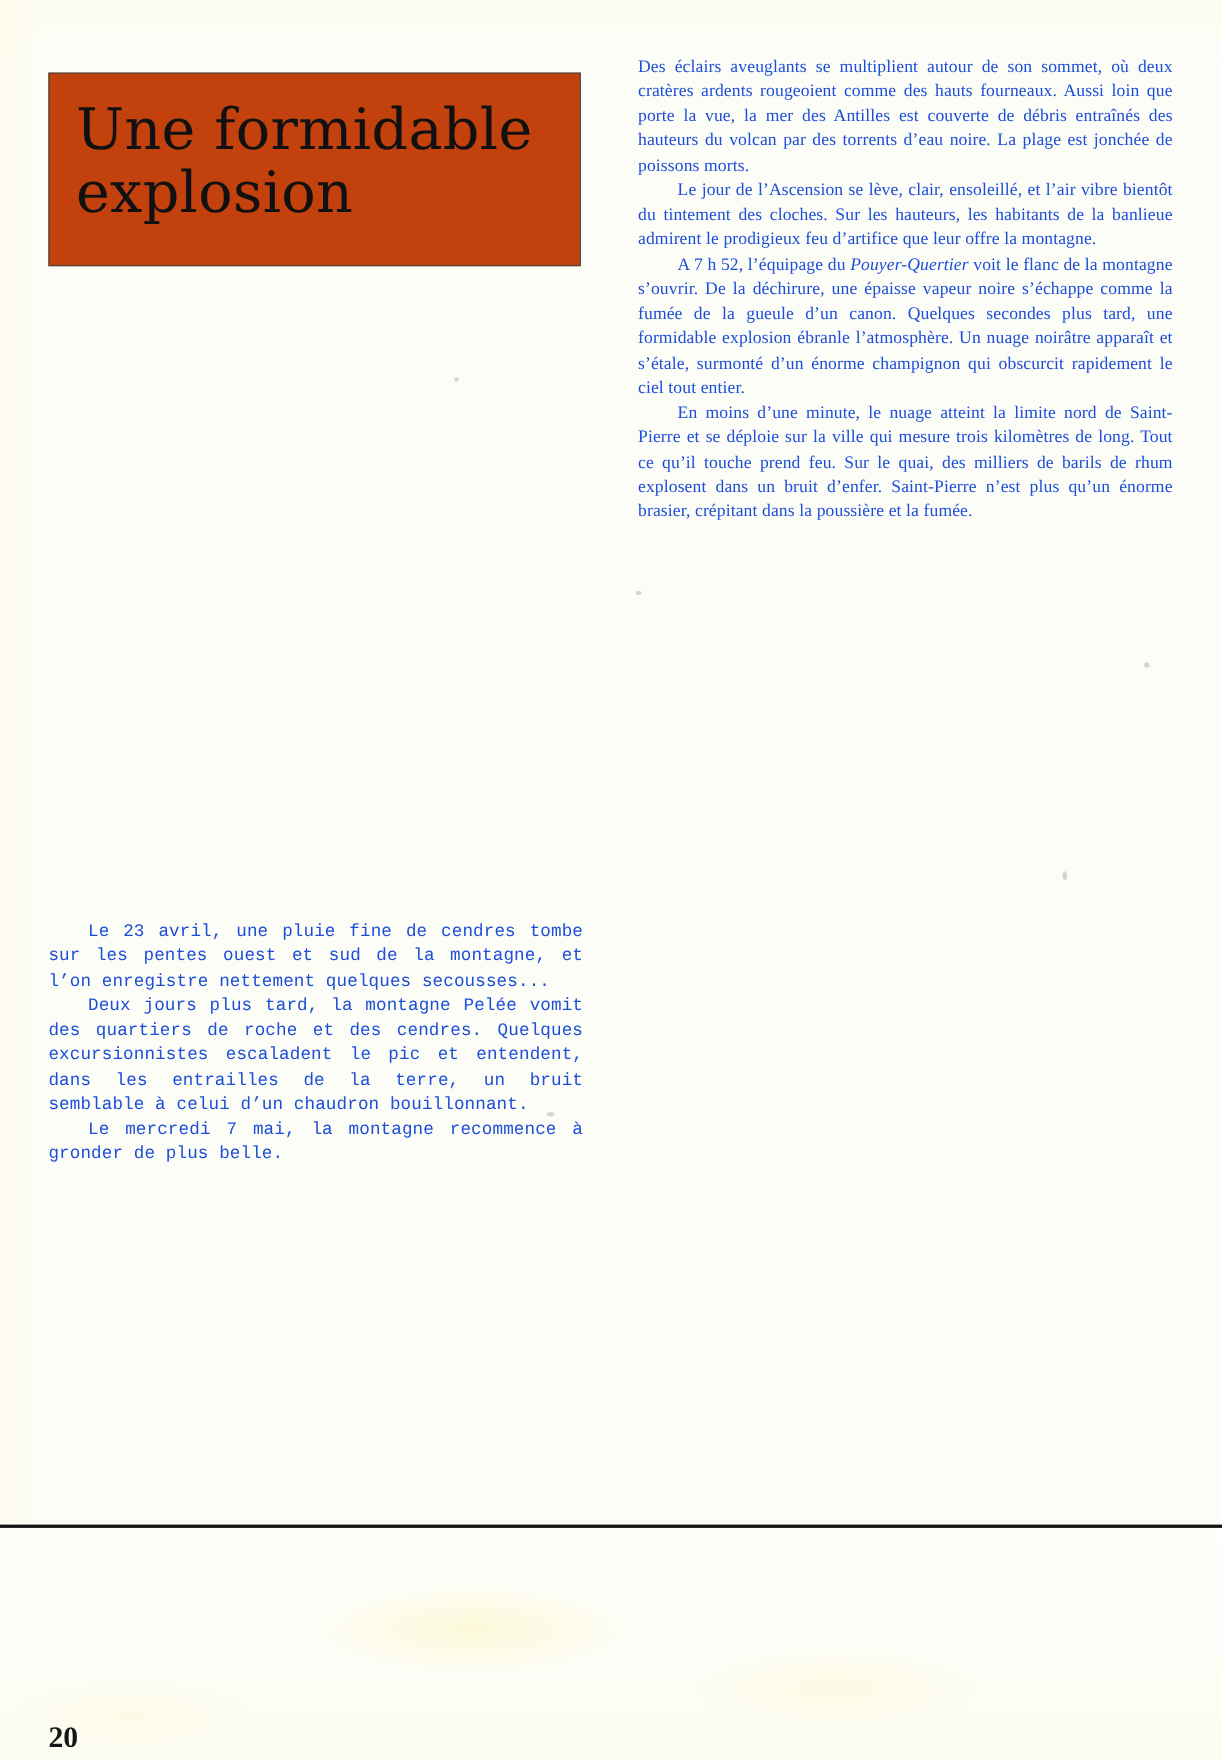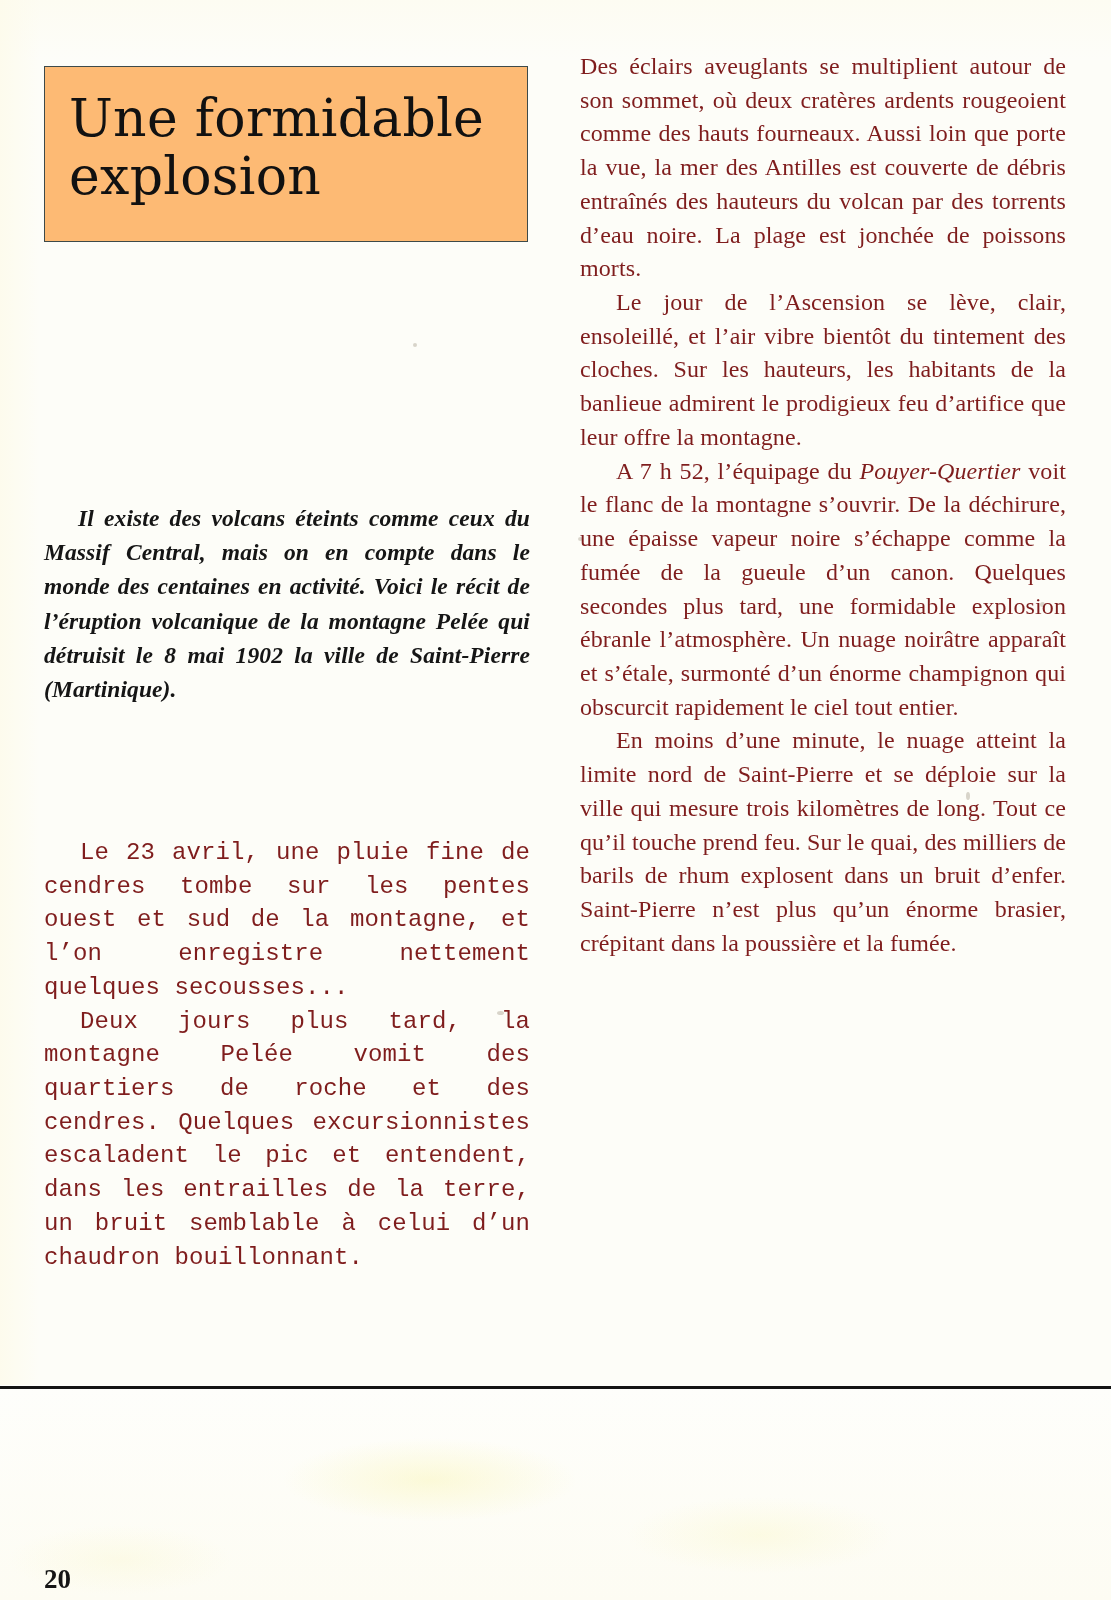--- a/index.html
+++ b/index.html
@@ -69,21 +69,21 @@
 
   
   .title-box {
     position: absolute;
     left: 0;
     top: 20px;
     width: 484px;
     height: 176px;
     border: 1.5px solid #3d4a4a;
     box-sizing: border-box;
-    background: #fdba74;
+    background: #c2410c;
   }
 
   .title-text {
     position: absolute;
     left: 24px;
     top: 22px;
     width: 440px;
     font-size: 52px;
     line-height: 1.12;
     font-weight: 400;
@@ -106,24 +106,24 @@
     text-indent: 34px;
     letter-spacing: 0.1px;
     word-spacing: 1px;
     color: #151515;
   }
 
   
   .body-block {
     position: absolute;
     width: 486px;
-    font-size: 24px;
+    font-size: 16px;
     line-height: 1.405;
     text-align: justify;
-    color: #7f1d1d;
+    color: #1d4ed8;
     letter-spacing: 0.1px;
   }
   .col-left .body-block  { left: 0; top: 790px; font-family: Liberation Mono, monospace; }
   .col-right .body-block { left: 0; top: 4px; }
 
   .body-block p {
     margin: 0;
     text-indent: 36px;
   }
   .body-block p.no-indent { text-indent: 0; }
@@ -196,25 +196,25 @@
 
     <div class="col col-left">
 
       <div class="title-box">
         <div class="title-text">
           <div>Une formidable</div>
           <div>explosion</div>
         </div>
       </div>
 
-      <div class="lead">Il existe des volcans éteints comme ceux du Massif Central, mais on en compte dans le monde des centaines en activité. Voici le récit de l’éruption volcanique de la montagne Pelée qui détruisit le 8 mai 1902 la ville de Saint-Pierre (Martinique).</div>
 
       <div class="body-block">
         <p>Le 23 avril, une pluie fine de cendres tombe sur les pentes ouest et sud de la montagne, et l’on enregistre nettement quelques secousses...</p>
         <p>Deux jours plus tard, la montagne Pelée vomit des quartiers de roche et des cendres. Quelques excursionnistes escaladent le pic et entendent, dans les entrailles de la terre, un bruit semblable à celui d’un chaudron bouillonnant.</p>
+        <p>Le mercredi 7 mai, la montagne recommence à gronder de plus belle.</p>
       </div>
 
     </div>
 
     <div class="col col-right">
 
       <div class="body-block">
         <p class="no-indent">Des éclairs aveuglants se multiplient autour de son sommet, où deux cratères ardents rougeoient comme des hauts fourneaux. Aussi loin que porte la vue, la mer des Antilles est couverte de débris entraînés des hauteurs du volcan par des torrents d’eau noire. La plage est jonchée de poissons morts.</p>
 
         <p>Le jour de l’Ascension se lève, clair, ensoleillé, et l’air vibre bientôt du tintement des cloches. Sur les hauteurs, les habitants de la banlieue admirent le prodigieux feu d’artifice que leur offre la montagne.</p>

